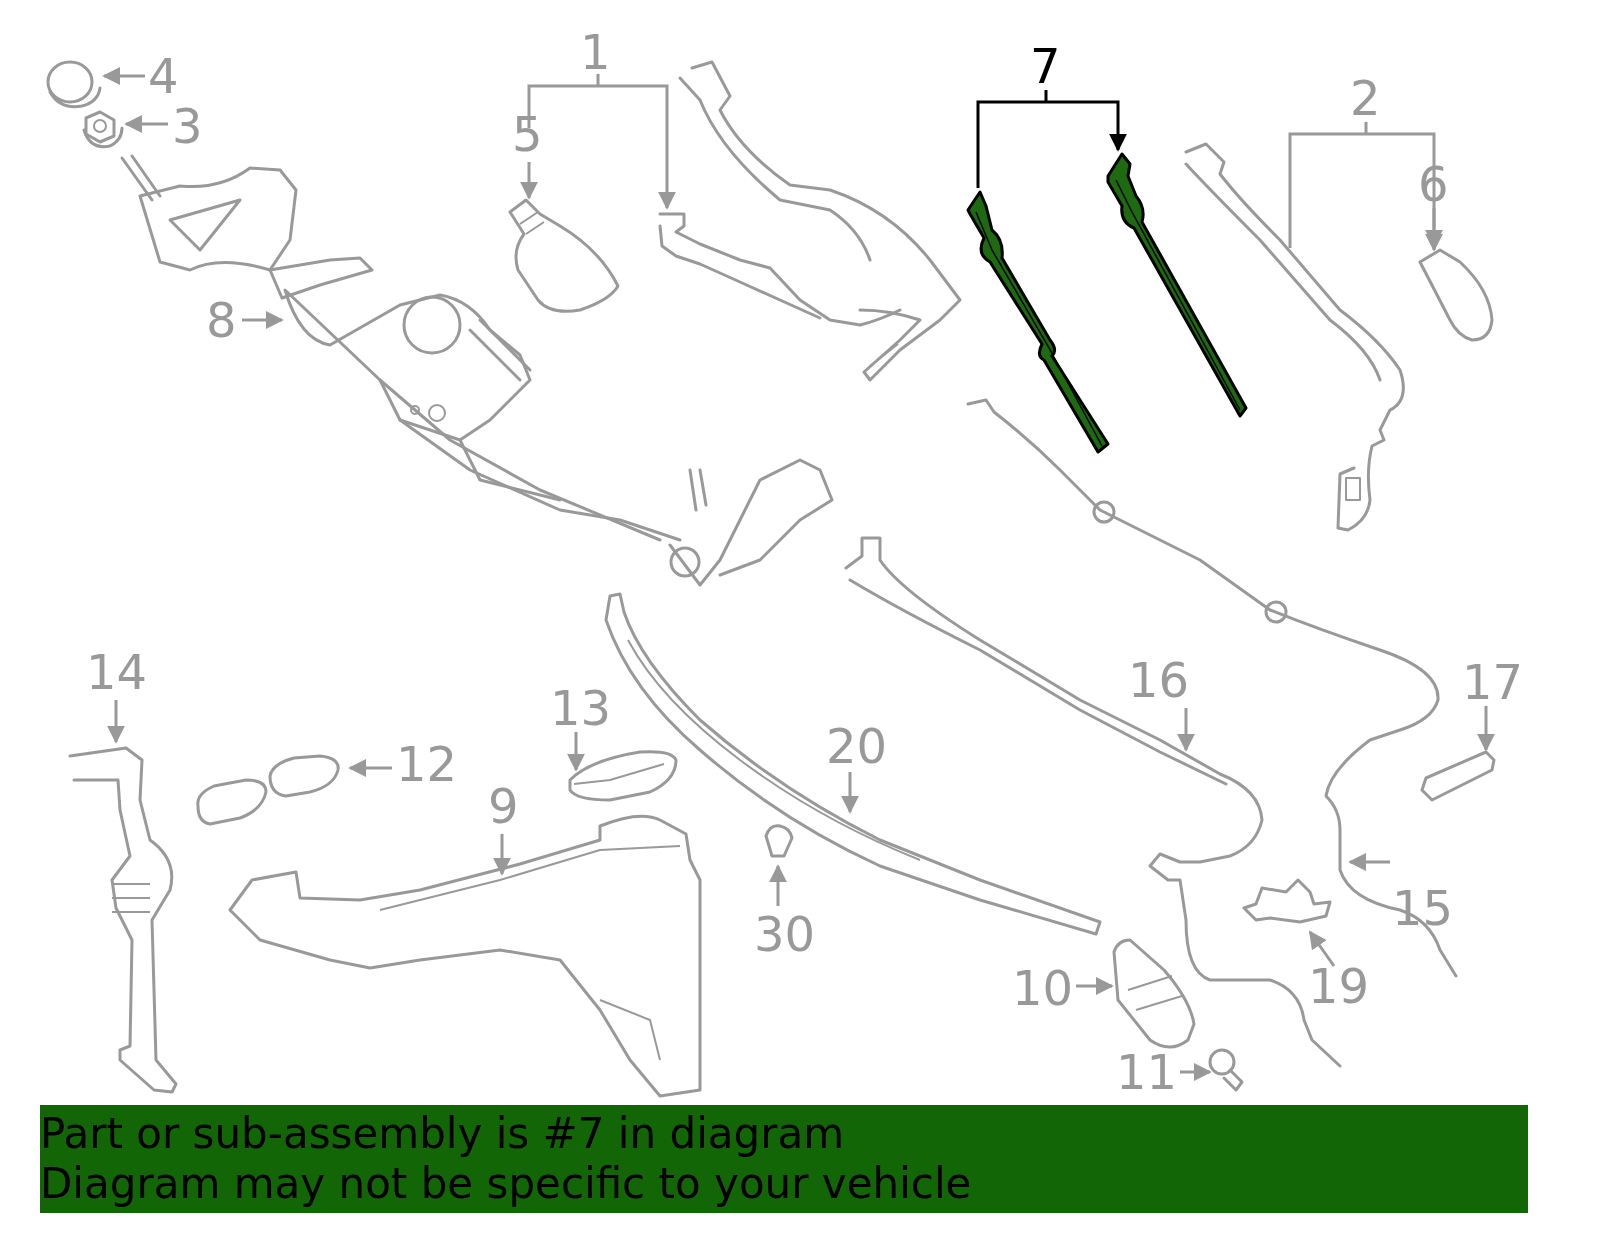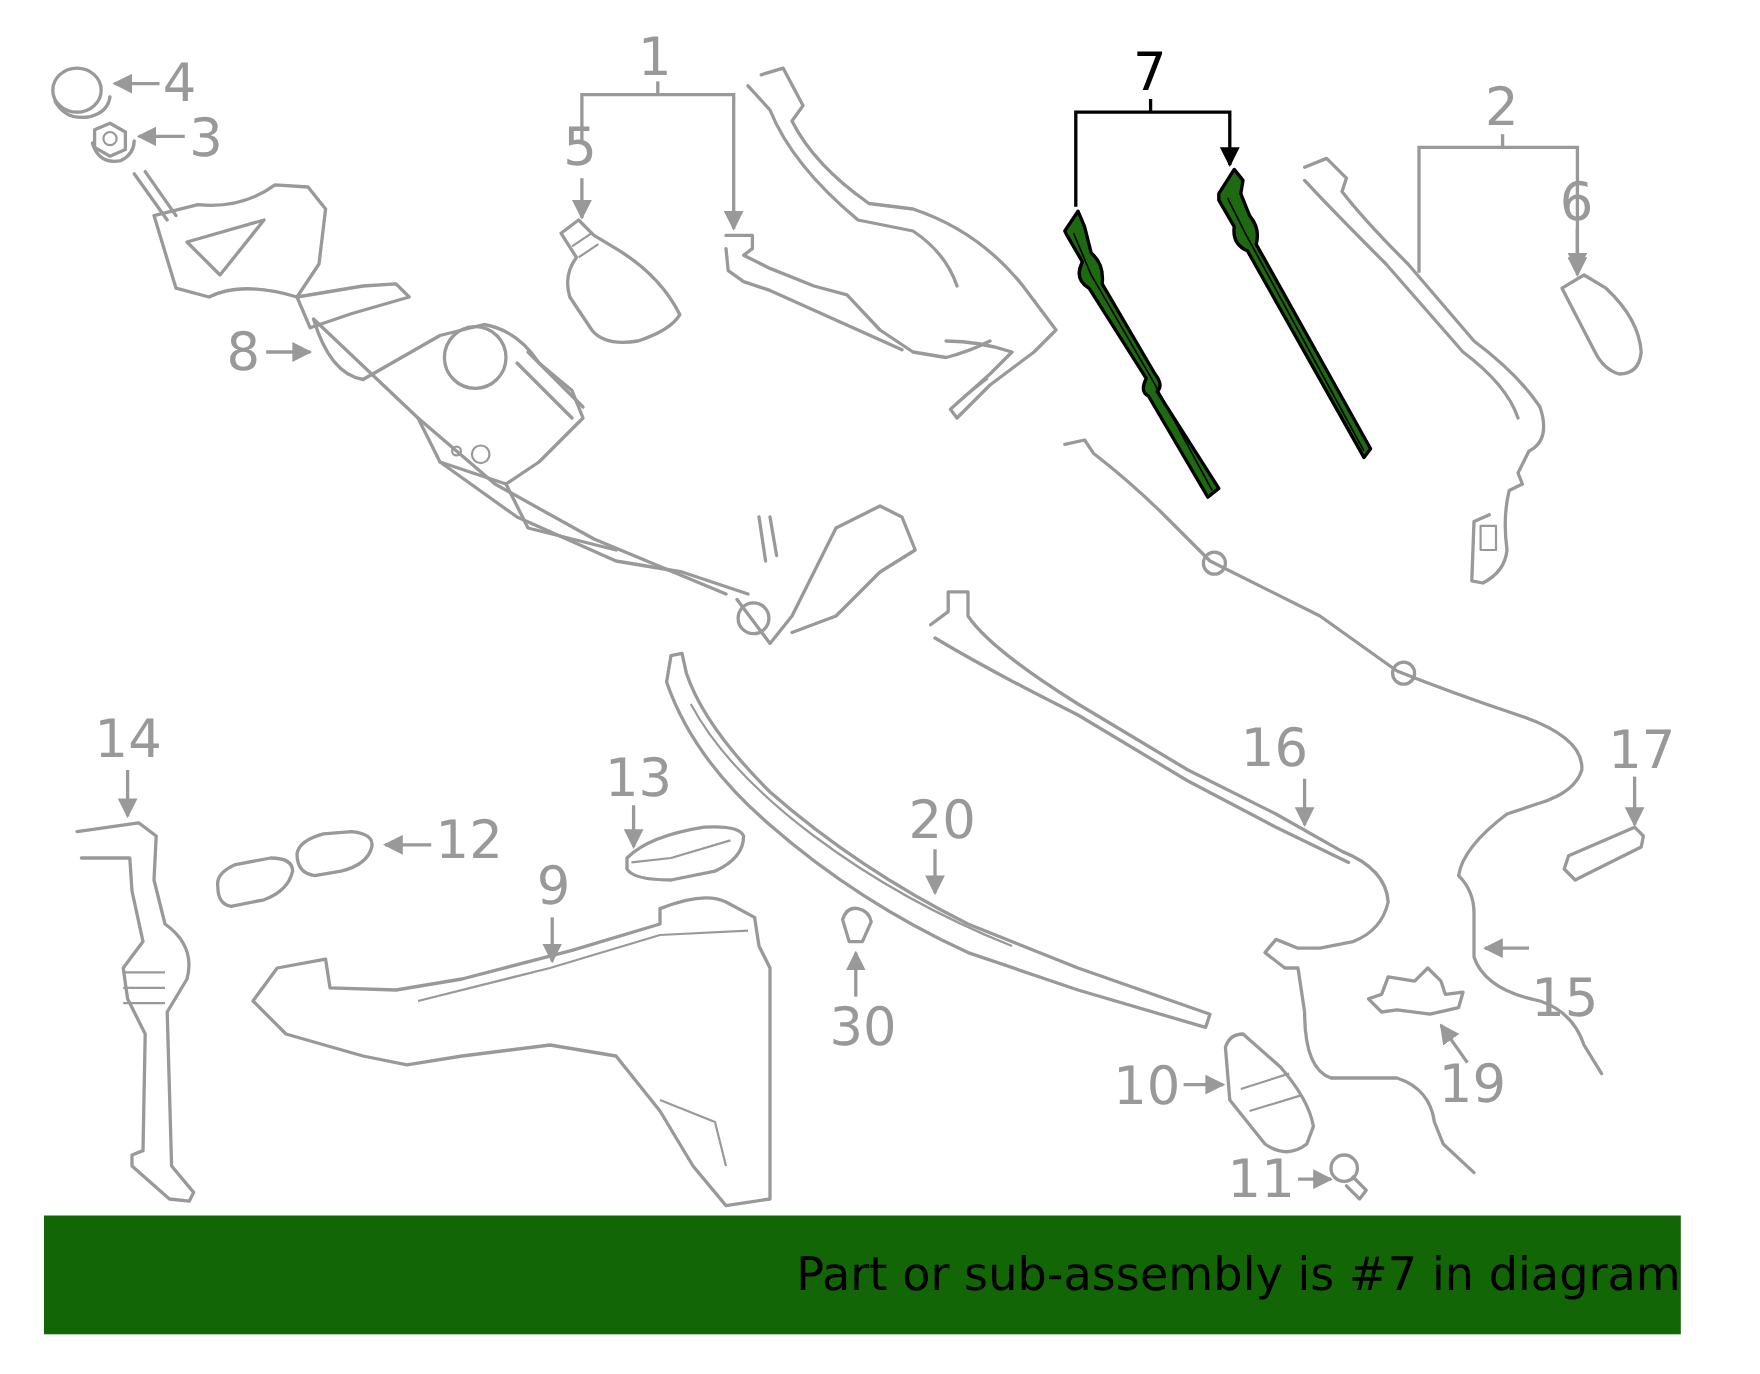--- a/index.html
+++ b/index.html
@@ -1,20 +1,20 @@
 <!DOCTYPE html>
 <html><head>
 <meta charset="utf-8">
 <style>
   html, body { margin: 0; padding: 0; background: #ffffff; }
   body { width: 1600px; height: 1249px; position: relative; overflow: hidden; font-family: "DejaVu Sans", sans-serif; }
   #diagram { position: absolute; left: 0; top: 0; width: 1600px; height: 1249px; }
   .callout { position: absolute; font-family: "DejaVu Sans", sans-serif; font-size: 48px; line-height: 1; color: #999999; white-space: nowrap; }
   .callout.highlight { color: #000000; }
-  .banner { position: absolute; left: 40px; top: 1105px; width: 1488px; height: 108px; background: #136606; display: flex; flex-direction: column; align-items: flex-end; justify-content: center; }
+  .banner { position: absolute; left: 40px; top: 1105px; width: 1488px; height: 108px; background: #136606; display: flex; flex-direction: column; align-items: flex-start; justify-content: center; }
   .banner-line { font-family: "DejaVu Sans", sans-serif; font-size: 42px; line-height: 50px; color: #000000; text-align: center; white-space: nowrap; }
   svg .part { fill: none; stroke: #999999; stroke-width: 3; stroke-linejoin: round; stroke-linecap: round; }
   svg .part-thin { fill: none; stroke: #999999; stroke-width: 2; stroke-linejoin: round; }
   svg .leader { fill: none; stroke: #999999; stroke-width: 3; }
   svg .arrowhead { fill: #999999; }
   svg .leader-hl { fill: none; stroke: #000000; stroke-width: 3; }
   svg .arrowhead-hl { fill: #000000; }
   svg .blade { fill: #1d6a10; stroke: #000000; stroke-width: 3; stroke-linejoin: round; }
   svg .blade-line { fill: none; stroke: #000000; stroke-width: 1.5; }
 </style>
@@ -195,13 +195,14 @@
   <span class="callout" style="left:1392px;top:836px;margin-top:48px;">15</span>
   <span class="callout" style="left:1128px;top:656px;">16</span>
   <span class="callout" style="left:1462px;top:658px;">17</span>
   <span class="callout" style="left:1308px;top:962px;">19</span>
   <span class="callout" style="left:826px;top:722px;">20</span>
   <span class="callout" style="left:754px;top:910px;">30</span>
 </div>
 
 <div class="banner">
   <div class="banner-line">Part or sub-assembly is #7 in diagram</div>
+  <div class="banner-line">Diagram may not be specific to your vehicle</div>
 </div>
 
 </body></html>

